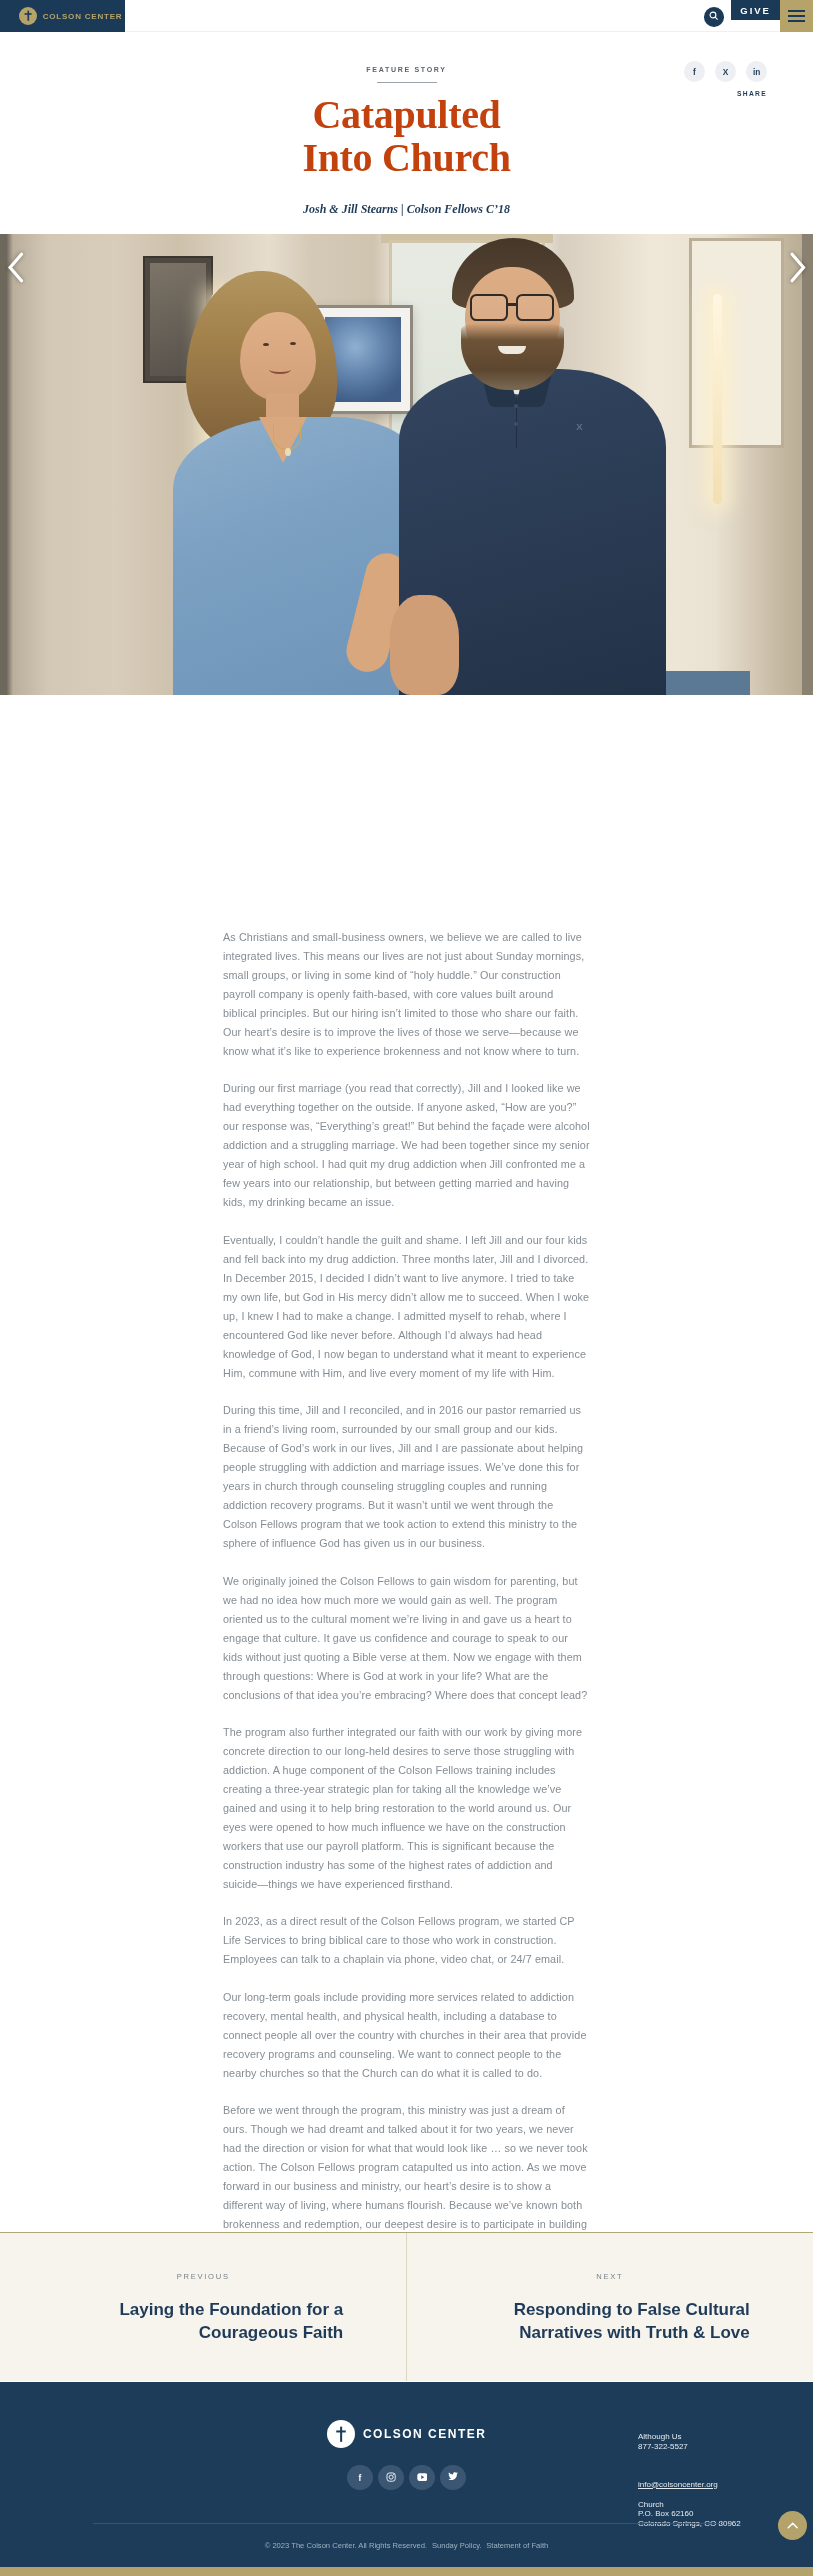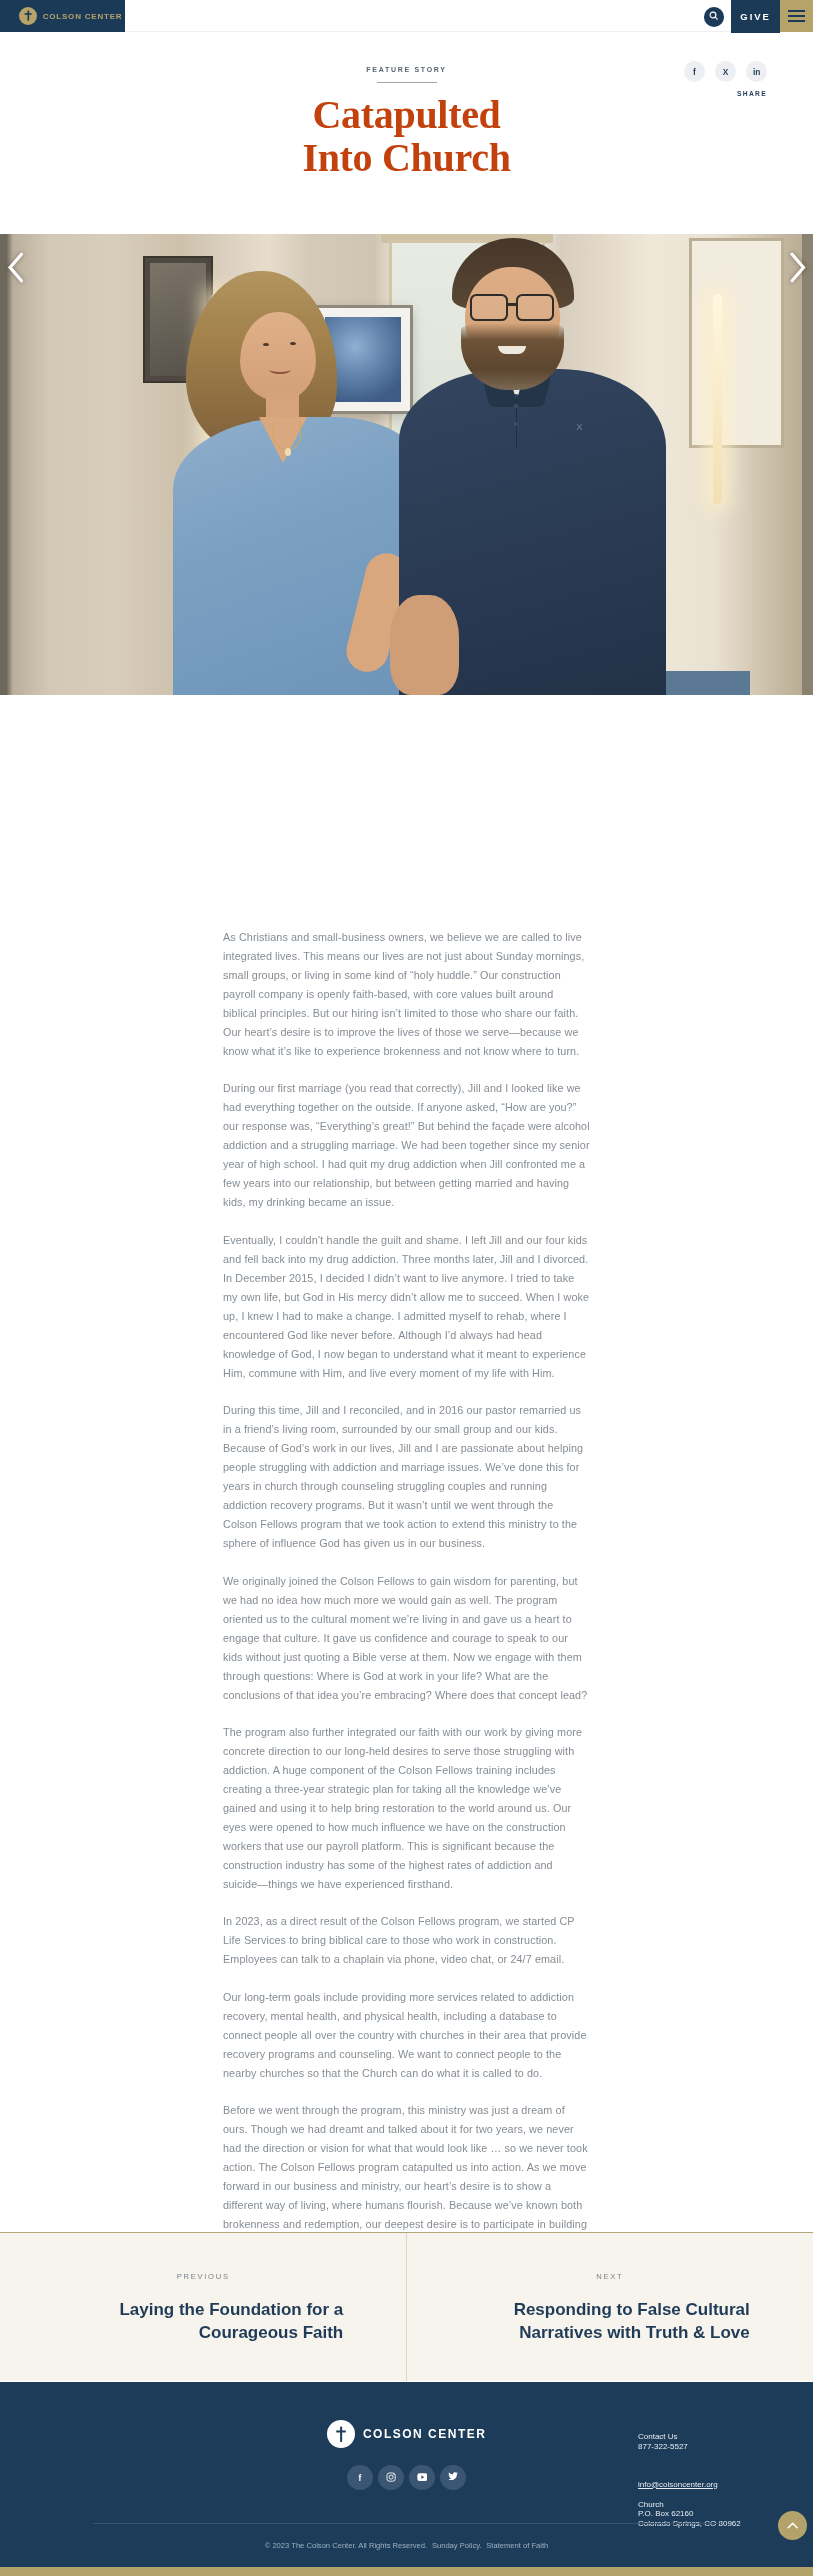--- a/index.html
+++ b/index.html
@@ -6,21 +6,21 @@
   html,body { background:#ffffff; }
   body { font-family:"Liberation Sans","DejaVu Sans",sans-serif; }
   #page { position:relative; width:813px; height:2576px; margin:0 auto; background:#fff; overflow:hidden; }
 
   
   .header { position:absolute; top:0; left:0; width:813px; height:32px; background:#fff; border-bottom:0.6px solid #eef0f1; z-index:30; }
   .logo-block { position:absolute; left:0; top:0; width:125px; height:32px; background:#1b3a57; display:flex; align-items:center; padding-left:19px; gap:5.7px; cursor:pointer; }
   .logo-circle { width:18px; height:18px; border-radius:50%; background:#b5a36a; display:flex; align-items:center; justify-content:center; flex:0 0 auto; }
   .logo-text { color:#b5a36a; font-size:8px; font-weight:bold; letter-spacing:0.8px; white-space:nowrap; }
   .search-btn { position:absolute; left:704px; top:7px; width:19.7px; height:19.7px; border-radius:50%; background:#1b3a57; display:flex; align-items:center; justify-content:center; cursor:pointer; }
-  .give-btn { position:absolute; left:731px; top:0; width:49px; height:33px; background:#1b3a57; color:#fff; font-size:9.5px; font-weight:bold; letter-spacing:1.9px; display:flex; align-items:center; justify-content:center; cursor:pointer; }
+  .give-btn { position:absolute; left:731px; top:0; width:49px; height:20px; background:#1b3a57; color:#fff; font-size:9.5px; font-weight:bold; letter-spacing:1.9px; display:flex; align-items:center; justify-content:center; cursor:pointer; }
   .menu-btn { position:absolute; left:780px; top:0; width:33px; height:32px; background:#b5a36a; display:flex; flex-direction:column; align-items:center; justify-content:center; gap:3.8px; cursor:pointer; }
   .menu-btn i { display:block; width:16.5px; height:1.3px; background:#1b3a57; }
 
   
   .title-section { position:absolute; top:32px; left:0; width:813px; height:201px; background:#fff; text-align:center; }
   .eyebrow { display:inline-block; margin-top:34px; font-size:7px; letter-spacing:1.7px; color:#5a646d; font-weight:bold; }
   .eyebrow-rule { width:60px; height:0.6px; background:#9aa3ab; margin:7.6px auto 0; }
   .page-title { margin:10.8px auto 0; width:407px; font-family:"Liberation Serif","DejaVu Serif",serif; font-weight:bold; font-size:40px; line-height:43px; color:#c2410c; letter-spacing:-0.3px; }
   .byline { margin-top:23px; font-family:"Liberation Serif","DejaVu Serif",serif; font-style:italic; font-weight:bold; font-size:12px; color:#1f3b58; }
   .share-group { position:absolute; left:684px; top:29px; width:83px; z-index:5; }
@@ -140,20 +140,21 @@
           <i></i>
           <i></i>
         </span>
     </div>
   </div>
 
   <div class="title-section">
     <div class="eyebrow">FEATURE STORY</div>
     <div class="eyebrow-rule"></div>
     <h1 class="page-title"><span>Catapulted</span><br><span>Into Church</span></h1>
+    <div class="byline">Josh &amp; Jill Stearns | Colson Fellows C’18</div>
     <div class="share-group">
       <div class="share-circles">
         <span class="share-circle">
             <span>f</span>
           </span>
         <span class="share-circle">
             <span>X</span>
           </span>
         <span class="share-circle">
             <span>in</span>
@@ -279,21 +280,21 @@
               <polygon points="6.8,3.6 11.4,6.5 6.8,9.4" fill="#3a5673"></polygon>
             </svg></span>
       </span>
       <span class="f-social">
         <span><svg width="10.2" height="9" viewBox="0 0 16 14" fill="#ffffff">
               <path d="M15.5 1.7c-.55.25-1.15.42-1.77.5A3.1 3.1 0 0 0 15.1.47a6.1 6.1 0 0 1-1.96.76A3.07 3.07 0 0 0 7.8 3.33c0 .24.02.48.08.7A8.7 8.7 0 0 1 1.55.88a3.1 3.1 0 0 0 .95 4.1 3 3 0 0 1-1.39-.38v.04c0 1.49 1.06 2.73 2.46 3.01a3.1 3.1 0 0 1-1.38.05 3.08 3.08 0 0 0 2.87 2.14A6.17 6.17 0 0 1 .5 11.16a8.68 8.68 0 0 0 4.72 1.39c5.66 0 8.76-4.7 8.76-8.77v-.4c.6-.43 1.12-.97 1.52-1.58z"></path>
             </svg></span>
       </span>
     </div>
     <div class="f-contact">
-      <div>Contact Us</div>
+      <div>Although Us</div>
       <div>877-322-5527</div>
       <div class="f-email">info@colsoncenter.org</div>
       <div class="gap"></div>
       <div>Church</div>
       <div>P.O. Box 62160</div>
       <div>Colorado Springs, CO 80962</div>
     </div>
     <div class="f-divider"></div>
     <div class="f-copyright">
       <span>© 2023 The Colson Center. All Rights Reserved.</span>

